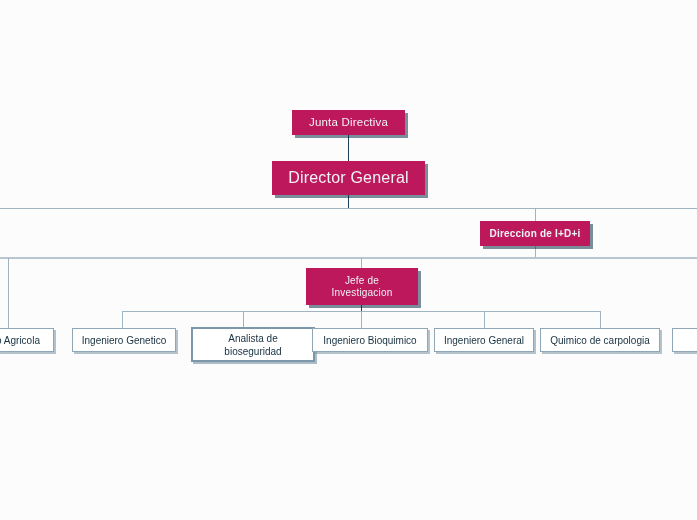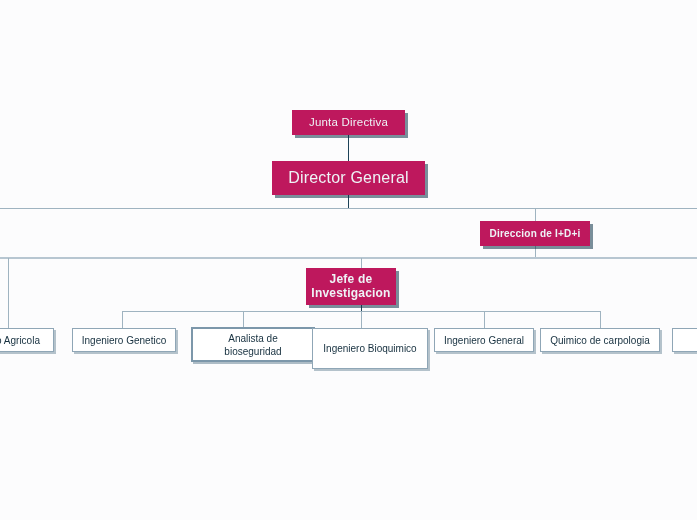--- a/index.html
+++ b/index.html
@@ -54,22 +54,22 @@
   }
   .node-dark.n-director {
     left: 272px; top: 161px; width: 153px; height: 34px;
     font-size: 16px;
   }
   .node-dark.n-idi {
     left: 480px; top: 221px; width: 110px; height: 25px;
     font-size: 10px; font-weight: 600;
   }
   .node-dark.n-jefe {
-    left: 306px; top: 268px; width: 90px; height: 37px;
-    font-size: 12px; font-weight: 700;
+    left: 306px; top: 268px; width: 112px; height: 37px;
+    font-size: 10px; font-weight: 400;
   }
 
   
   .node-light {
     position: absolute;
     background: #ffffff;
     color: #16303f;
     border: 1px solid #8fa6b6;
     display: flex;
     align-items: center;
@@ -82,21 +82,21 @@
   }
   .node-light.selected {
     border: 2px solid #7c97aa;
     box-shadow: 2px 2px 0 0 rgba(120,145,162,0.6);
     margin-left: 9px;
   }
 
   .n-agricola    { left: -18px; top: 328px; width: 72px;  height: 24px; }
   .n-genetico    { left: 72px;  top: 328px; width: 104px; height: 24px; }
   .n-bioseg      { left: 182px; top: 327px; width: 124px; height: 35px; }
-  .n-bioquimico  { left: 312px; top: 328px; width: 116px; height: 41px; }
+  .n-bioquimico  { left: 312px; top: 328px; width: 116px; height: 24px; }
   .n-quimico     { left: 434px; top: 328px; width: 100px; height: 24px; }
   .n-carpologia  { left: 540px; top: 328px; width: 120px; height: 24px; }
   .n-biologo     { left: 672px; top: 328px; width: 80px;  height: 24px; }
 </style>
 </head>
 <body>
 
 <div id="canvas">
 
   <div class="conn v dark" style="left:348px; top:135px; height:26px;"></div>

